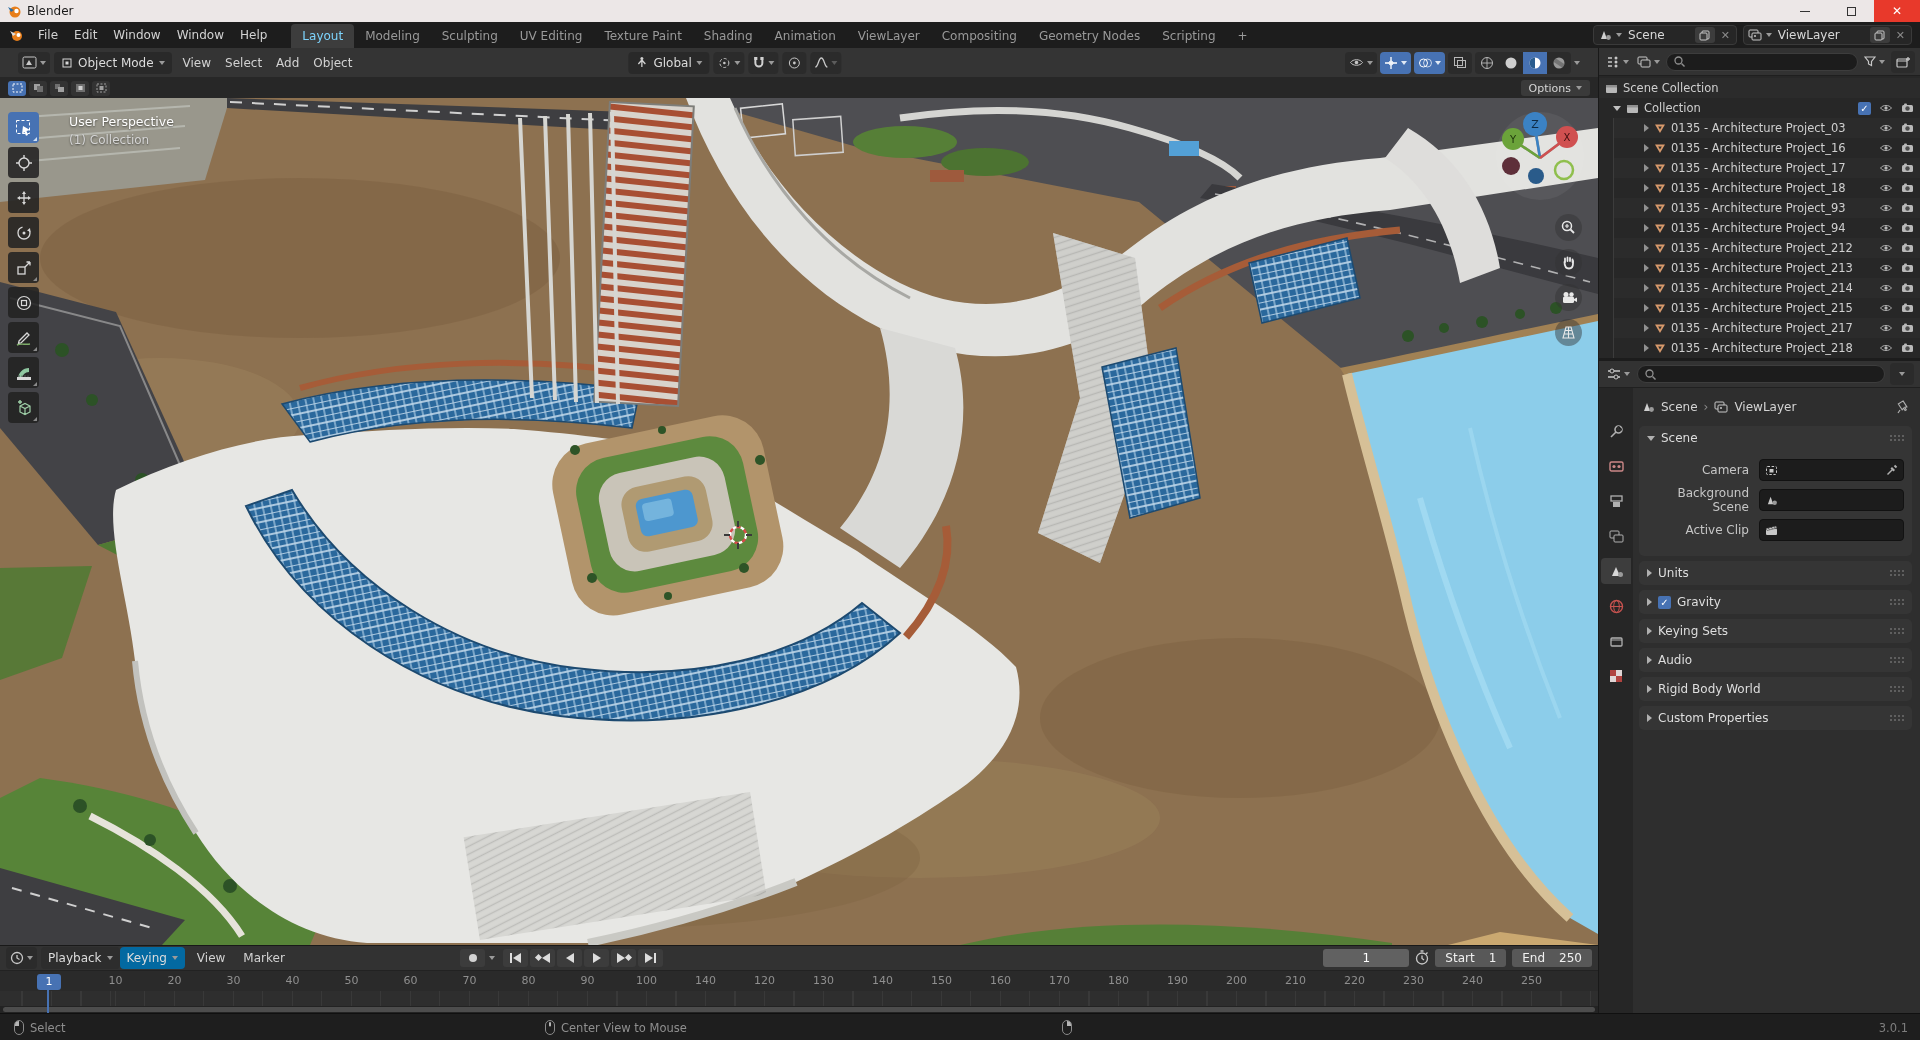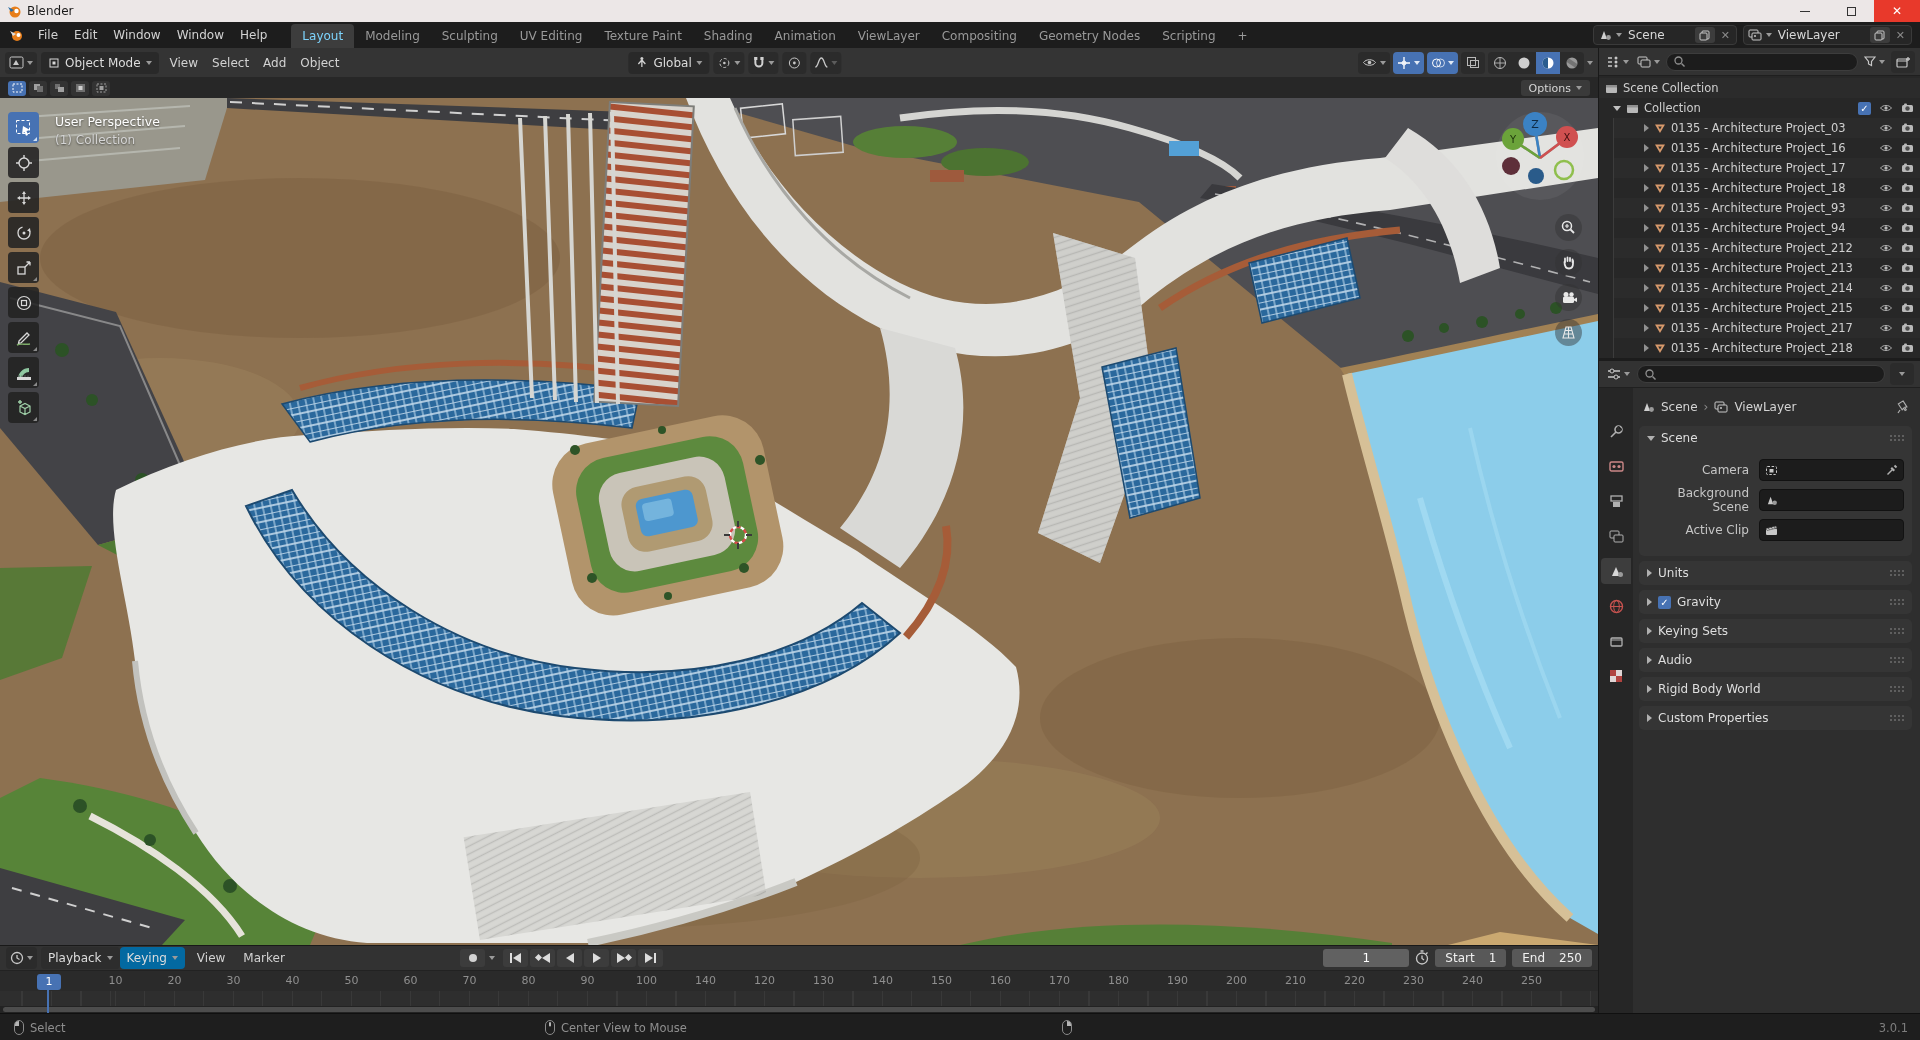--- a/index.html
+++ b/index.html
@@ -25,38 +25,38 @@
 .tab.active{background:#3d3d3d;color:#7dd3fc}
 .topbar-right{margin-left:auto;display:flex;gap:6px;align-items:center}
 .idpill{display:flex;align-items:center;background:#262626;border:1px solid #3a3a3a;border-radius:4px;height:20px;padding:0 4px;gap:4px}
 .idpill .lbl{color:#d8d8d8;padding:0 26px 0 2px}
 .idpill .sq{display:flex;align-items:center;justify-content:center;width:20px;height:16px;background:#3c3c3c;border-radius:3px}
 .idpill .x{color:#8a8a8a;font-size:11px;padding:0 2px}
 
 .workspace{display:flex;height:965px}
 .main-col{width:1598px;display:flex;flex-direction:column}
 
-.vph{height:30px;background:#343434;display:flex;align-items:center;padding:0 5px;gap:4px;position:relative;border-bottom:1px solid #272727}
+.vph{height:30px;background:#343434;display:flex;align-items:center;padding:0 18px;gap:4px;position:relative;border-bottom:1px solid #272727}
 .vph .menu-item{padding:4px 7px}
 .pill{display:flex;align-items:center;gap:5px;background:#292929;border-radius:4px;height:22px;padding:0 7px;color:#dcdcdc}
 .iconbtn{display:flex;align-items:center;justify-content:center;gap:3px;height:22px;min-width:24px;border-radius:4px;padding:0 4px;background:transparent}
 .iconbtn.grp{background:#2b2b2b}
 .iconbtn.on{background:#4772b3}
 .vph-center{position:absolute;left:46%;transform:translateX(-50%);display:flex;gap:4px;align-items:center}
 .vph-right{margin-left:auto;display:flex;gap:3px;align-items:center}
 .shadegrp{display:flex;background:#2b2b2b;border-radius:4px;overflow:hidden}
 .shadegrp .iconbtn{border-radius:0}
 
 .toolstrip{height:20px;background:#272727;display:flex;align-items:center;padding:0 8px;gap:3px}
 .selmode{width:18px;height:15px;border-radius:3px;background:#333;display:flex;align-items:center;justify-content:center}
 .selmode.on{background:#4772b3}
 .options-btn{margin-left:auto;display:flex;align-items:center;gap:5px;background:#3a3a3a;height:16px;border-radius:3px;padding:0 8px;color:#d6d6d6;font-size:11px}
 
 .scene{position:relative;width:1598px;height:847px;background:#8d7150;overflow:hidden}
-.overlay-text{position:absolute;left:55px;top:14px;line-height:19px;text-shadow:0 1px 2px rgba(0,0,0,.55)}
+.overlay-text{position:absolute;left:69px;top:14px;line-height:19px;text-shadow:0 1px 2px rgba(0,0,0,.55)}
 .overlay-text .l1{color:#fff;font-size:12.5px}
 .overlay-text .l2{color:#d5d5d5;font-size:12px}
 .toolbar{position:absolute;left:8px;top:14px;display:flex;flex-direction:column;gap:4px}
 .tool{width:31px;height:31px;border-radius:4px;background:rgba(34,34,34,.88);display:flex;align-items:center;justify-content:center;position:relative}
 .tool.on{background:#4772b3}
 .tool .corner{position:absolute;right:2px;bottom:2px;width:0;height:0;border-left:4px solid transparent;border-bottom:4px solid #8a8a8a}
 .gizmo{position:absolute;right:12px;top:12px}
 .navbtns{position:absolute;right:16px;top:116px;display:flex;flex-direction:column;gap:8px}
 .navbtn{width:27px;height:27px;border-radius:50%;background:rgba(50,50,50,.45);display:flex;align-items:center;justify-content:center}
 

